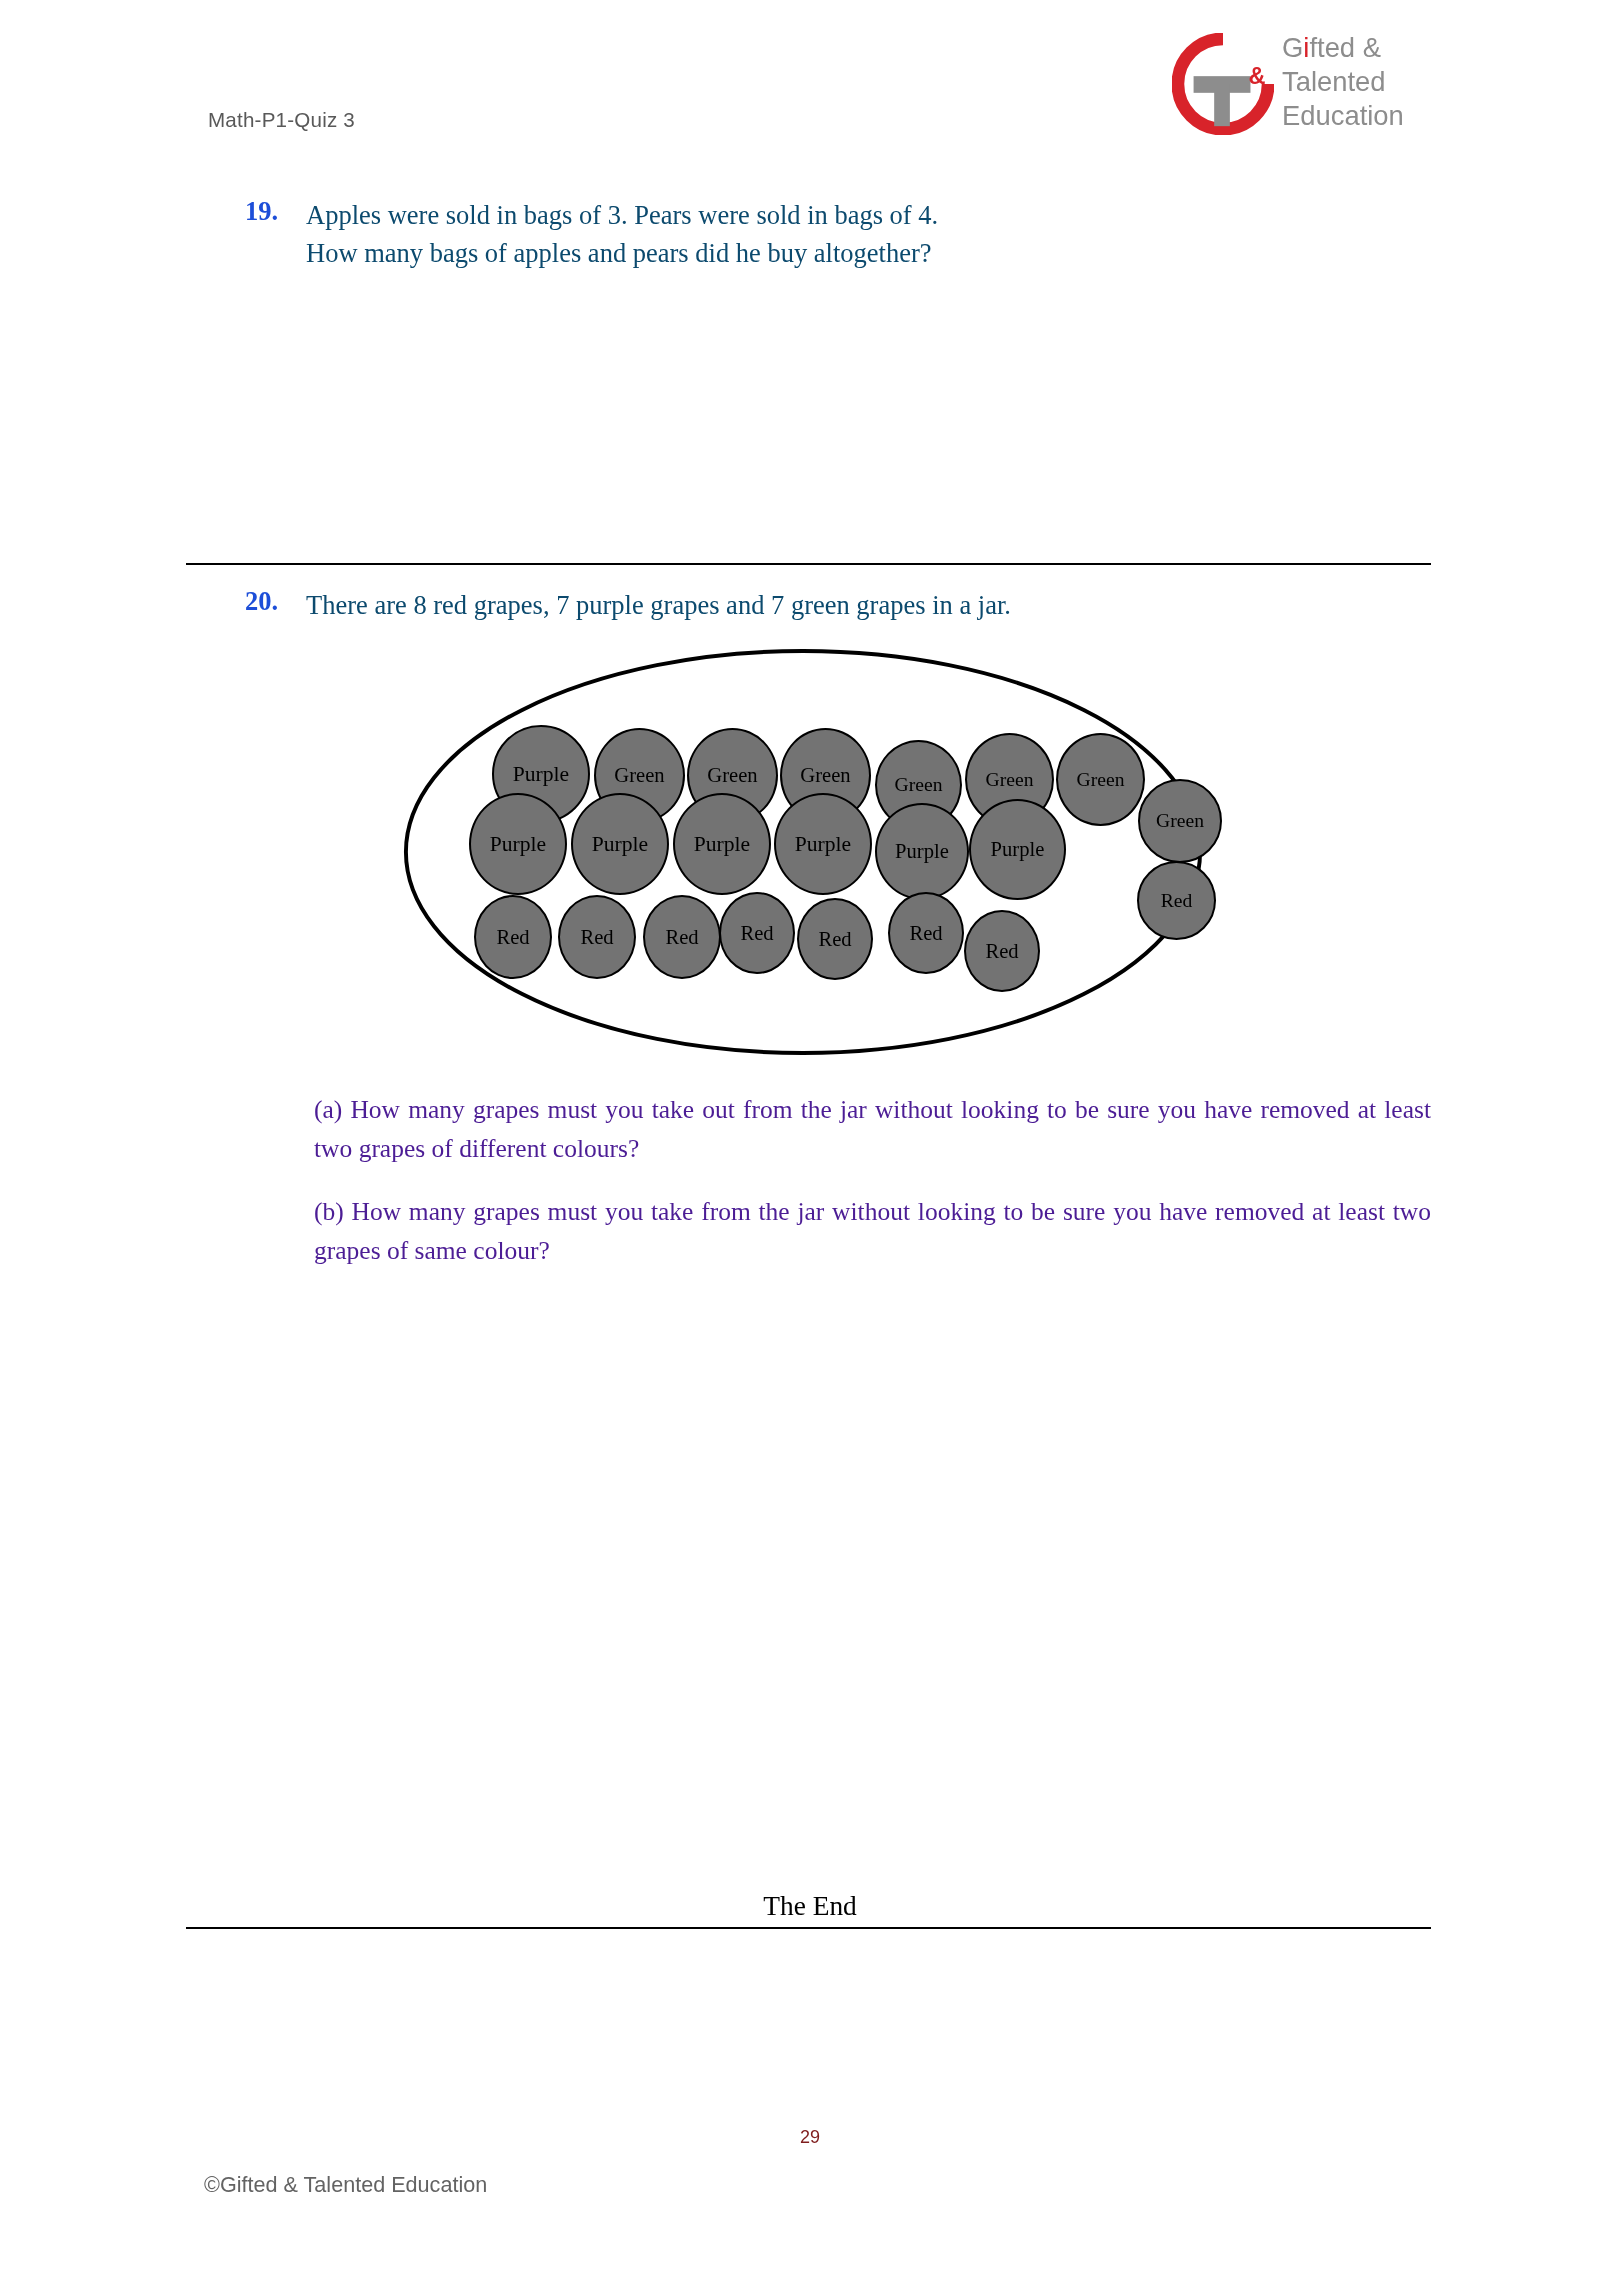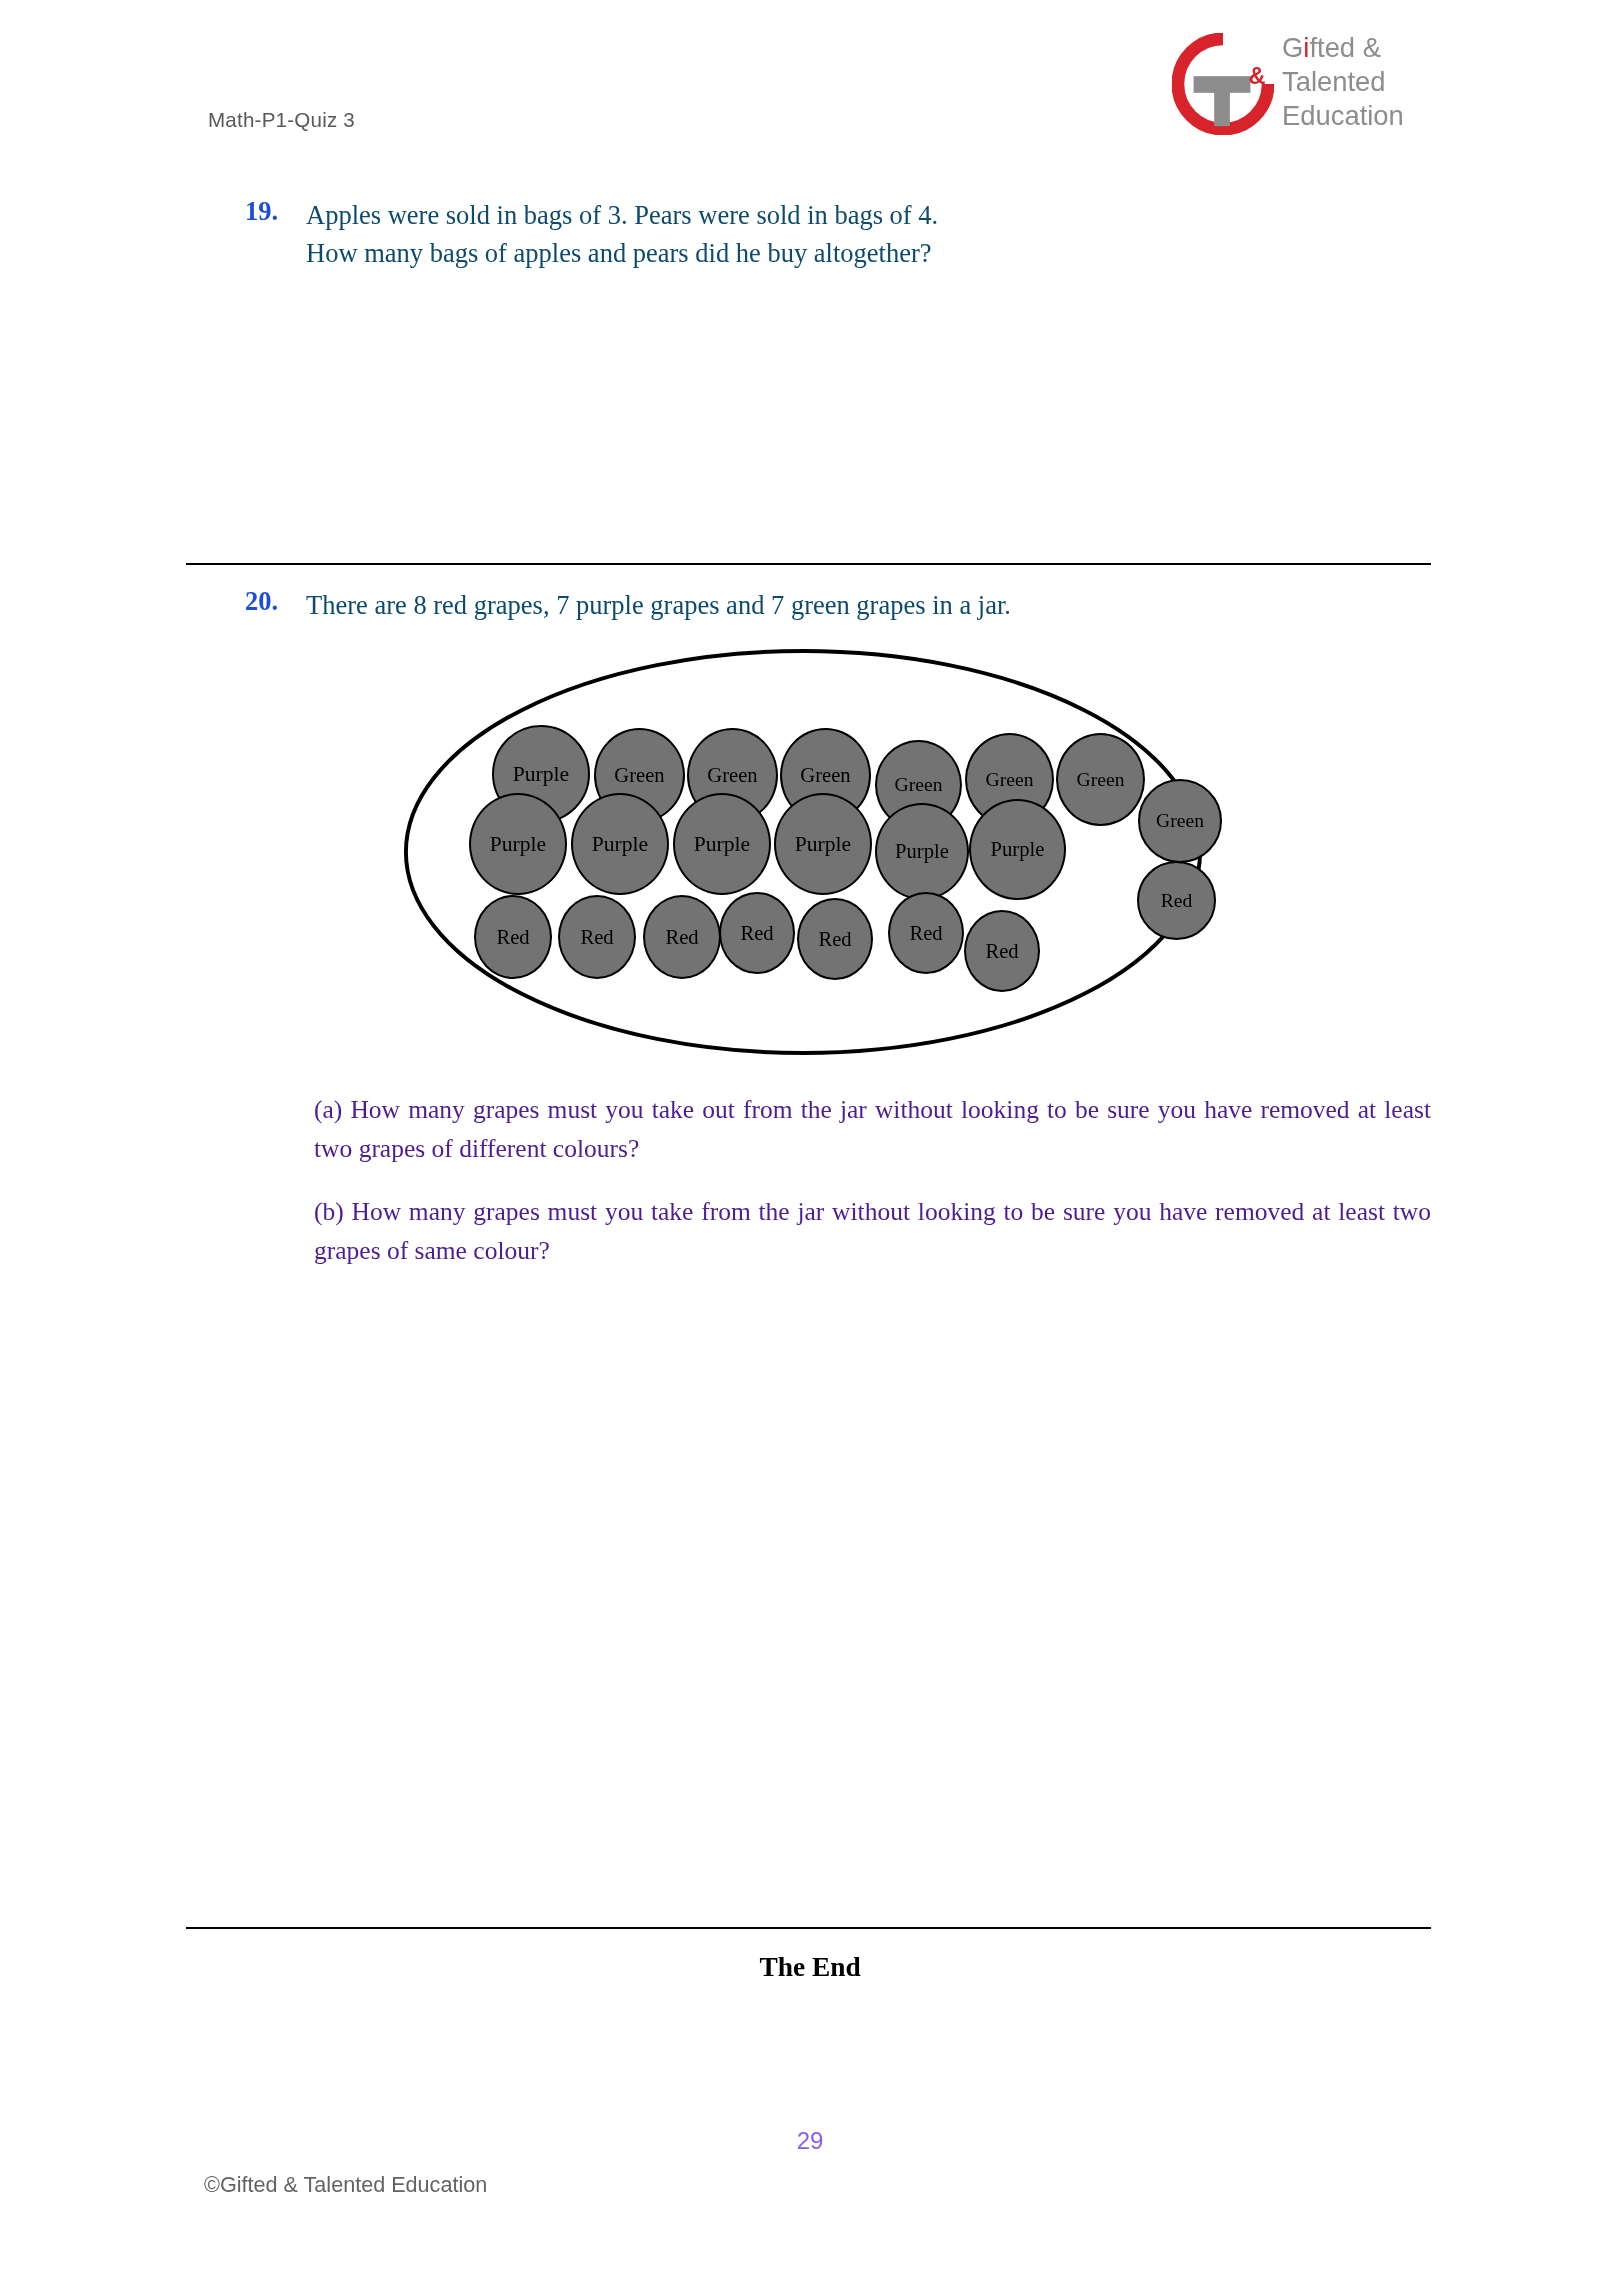--- a/index.html
+++ b/index.html
@@ -119,36 +119,36 @@
     text-justify: inter-word;
     color: #4c1d95;
   }
   .subq-a { top: 1090px; }
   .subq-b { top: 1192px; }
 
   
   .the-end {
     position: absolute;
     left: 0;
-    top: 1952px;
+    top: 1891px;
     width: 1620px;
     text-align: center;
     font-size: 27.4px;
-    font-weight: bold;
+    font-weight: normal;
     color: #000;
   }
   .page-number {
     position: absolute;
     left: 0;
     top: 2127px;
     width: 1620px;
     text-align: center;
     font-family: "Liberation Sans", sans-serif;
-    font-size: 24px;
-    color: #8b5cf6;
+    font-size: 18px;
+    color: #7f1d1d;
   }
   .copyright {
     position: absolute;
     left: 204px;
     top: 2172px;
     font-family: "Liberation Sans", sans-serif;
     font-size: 21.6px;
     color: #636363;
   }
 </style>

